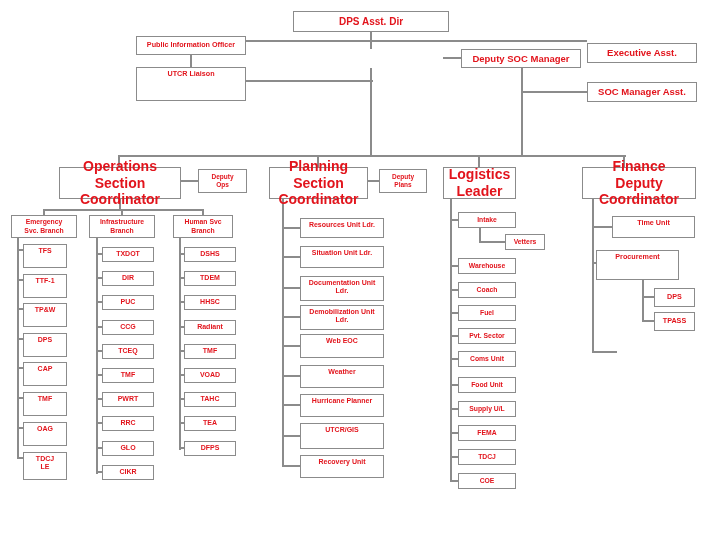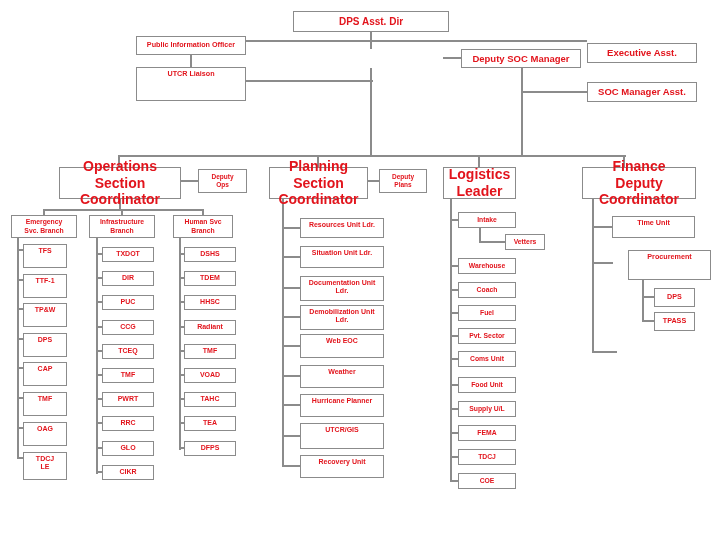--- a/index.html
+++ b/index.html
@@ -176,16 +176,16 @@
     <div class="node f68" style="left: 458px; top: 282px; width: 58px; height: 16px;">Coach</div>
     <div class="node f68" style="left: 458px; top: 305px; width: 58px; height: 16px;">Fuel</div>
     <div class="node f68" style="left: 458px; top: 328px; width: 58px; height: 16px;">Pvt. Sector</div>
     <div class="node f68" style="left: 458px; top: 351px; width: 58px; height: 16px;">Coms Unit</div>
     <div class="node f68" style="left: 458px; top: 377px; width: 58px; height: 16px;">Food Unit</div>
     <div class="node f68" style="left: 458px; top: 401px; width: 58px; height: 16px;">Supply U/L</div>
     <div class="node f68" style="left: 458px; top: 425px; width: 58px; height: 16px;">FEMA</div>
     <div class="node f68" style="left: 458px; top: 449px; width: 58px; height: 16px;">TDCJ</div>
     <div class="node f68" style="left: 458px; top: 473px; width: 58px; height: 16px;">COE</div>
     <div class="node f72 top" style="left: 612px; top: 216px; width: 83px; height: 22px;">Time Unit</div>
-    <div class="node f72 top" style="left: 628px; top: 250px; width: 83px; height: 30px;">Procurement</div>
+    <div class="node f72 top" style="left: 596px; top: 250px; width: 83px; height: 30px;">Procurement</div>
     <div class="node f72" style="left: 654px; top: 288px; width: 41px; height: 19px;">DPS</div>
     <div class="node f72" style="left: 654px; top: 312px; width: 41px; height: 19px;">TPASS</div>
   </div>
 
 </body></html>

